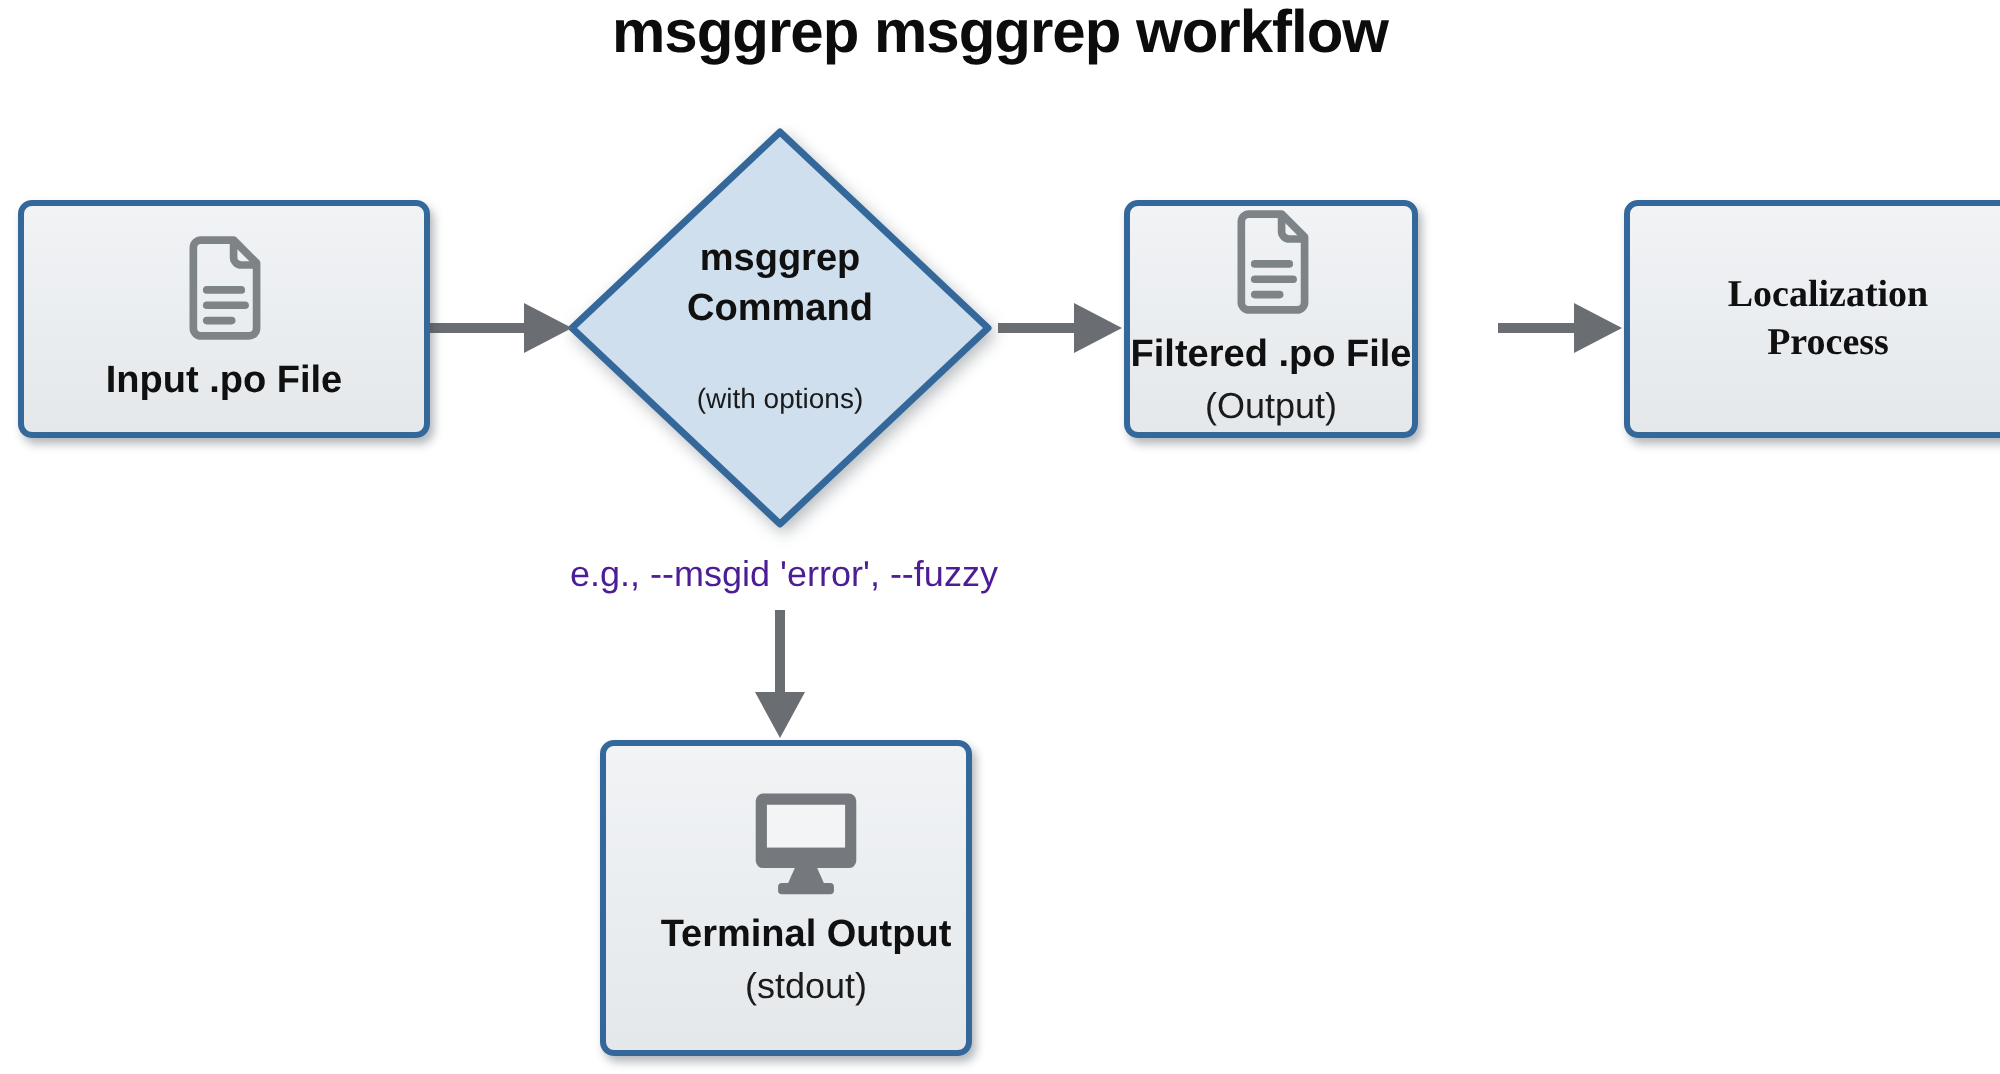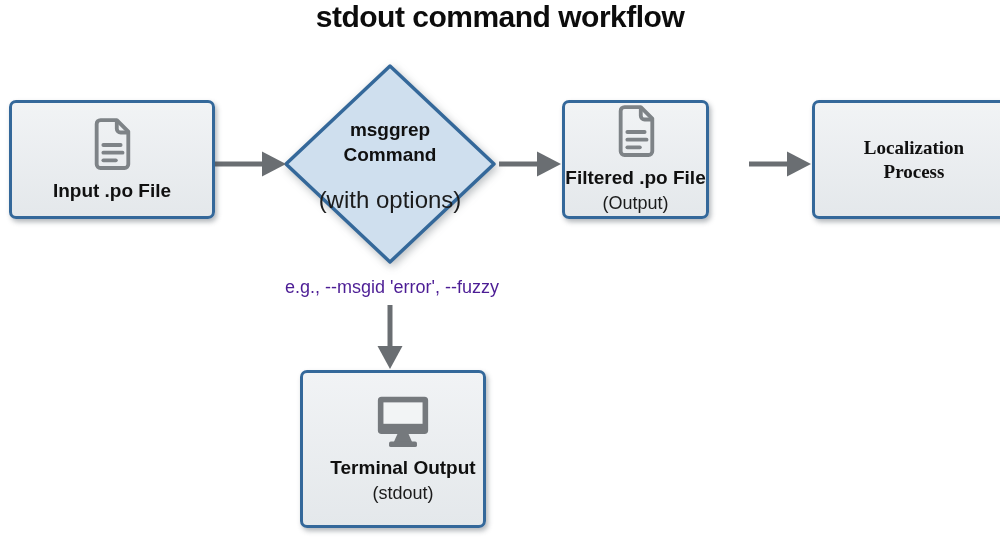--- a/index.html
+++ b/index.html
@@ -67,21 +67,21 @@
     gap: 20px;
   }
   .diamond-text .label {
     font-weight: 700;
     font-size: 19px;
     line-height: 25px;
     color: #101010;
     width: 140px;
   }
   .diamond-text .sub {
-    font-size: 24px;
+    font-size: 14px;
     line-height: 25px;
     color: #1b1b1b;
   }
   .annotation {
     position: absolute;
     left: 242px; top: 277px;
     width: 300px;
     text-align: center;
     font-size: 18px;
     color: #4c1d95;
@@ -91,21 +91,21 @@
   #node-localization { left: 812px; top: 100px; width: 204px; height: 119px; font-family: Liberation Serif, serif; }
   #node-localization .label { width: 150px; }
   #node-terminal     { left: 300px; top: 370px; width: 186px; height: 158px; padding-left: 20px; }
   .diamond-shape { filter: drop-shadow(2px 3px 4px rgba(55,65,75,0.35)); }
 </style>
 </head>
 <body>
 
 <div class="canvas">
 
-  <div class="title">stdout command workflow</div>
+  <div class="title">msggrep msggrep workflow</div>
 
   <svg class="layer" width="1000" height="537" viewBox="0 0 1000 537">
 
     <polygon class="diamond-shape" points="390,66 494,164 390,262 286,164" fill="#cfdfee" stroke="#34689a" stroke-width="3.5" stroke-linejoin="round"></polygon>
 
     <g fill="#6a6e72" stroke="#6a6e72">
       <line x1="197" y1="164" x2="263" y2="164" stroke-width="5"></line>
       <polygon points="262,151.5 286,164 262,176.5" stroke="none"></polygon>
     </g>
 

